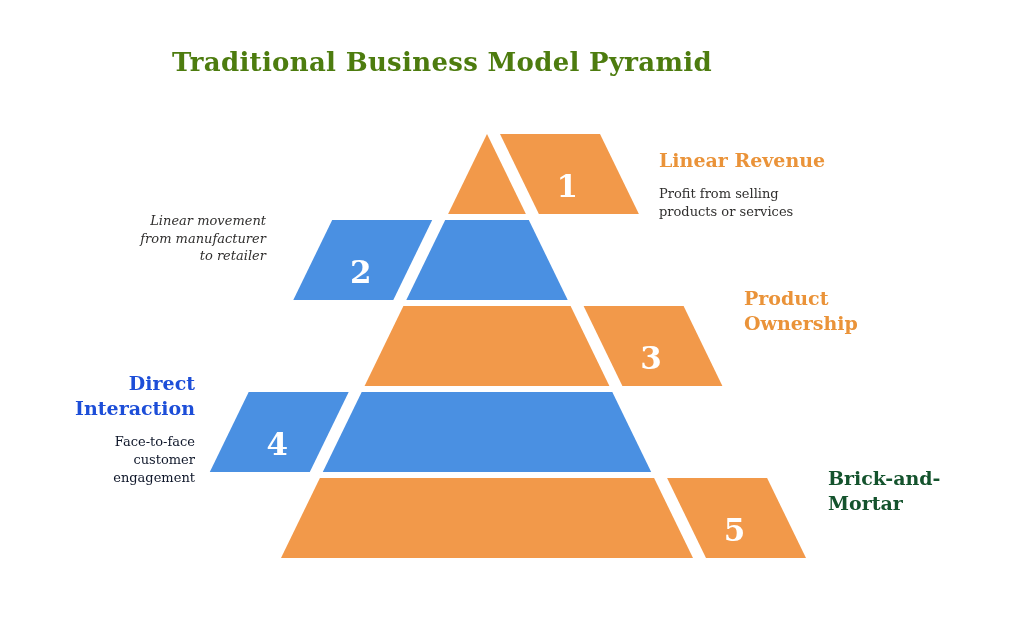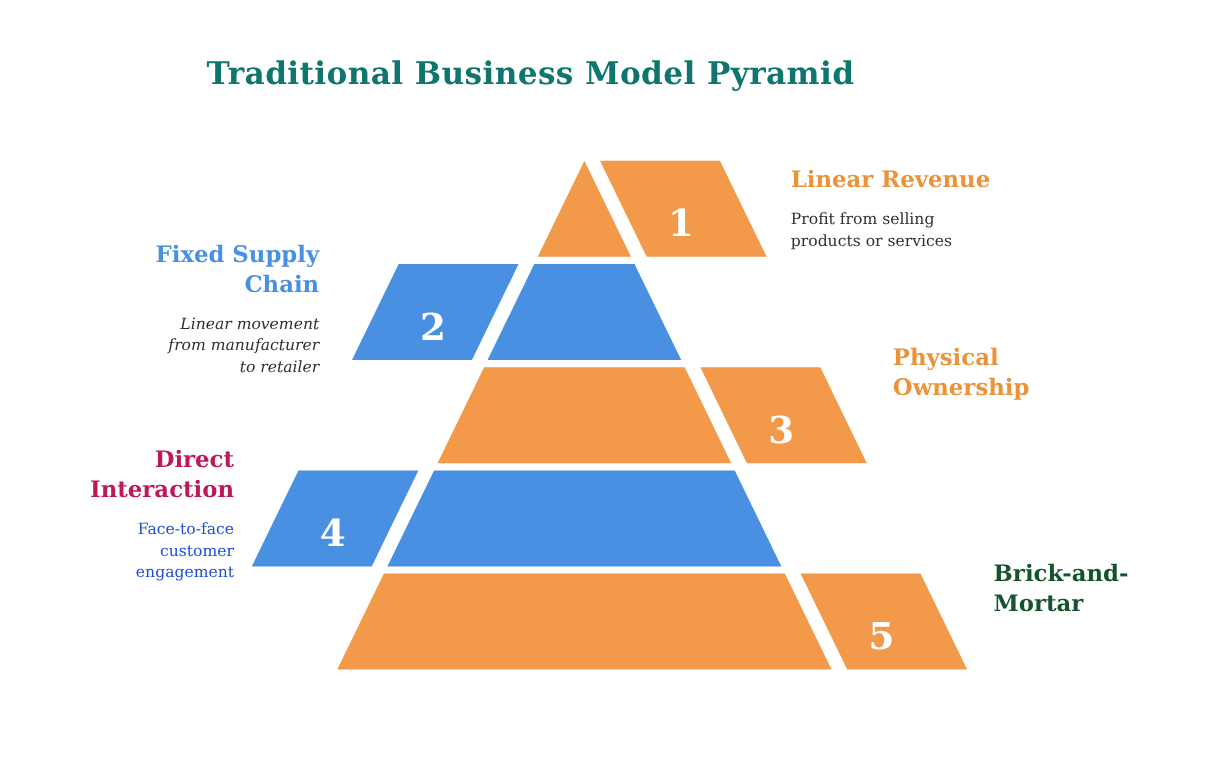--- a/index.html
+++ b/index.html
@@ -53,63 +53,61 @@
   .lb2 { left: 94px;  top: 200px; width: 172px; }
   .lb3 { left: 744px; top: 286px; width: 165px; }
   .lb4 { left: 23px;  top: 371px; width: 172px; }
   .lb5 { left: 828px; top: 466px; width: 182px; }
 </style>
 </head>
 <body>
 
 <div class="canvas">
 
-  <div class="title" style="color: #0f766e;">Traditional Business Model Pyramid</div>
+  <div class="title" style="color: #4d7c0f;">Traditional Business Model Pyramid</div>
 
   <svg class="pyr" viewBox="0 0 1024 633">
       <polygon points="487.0,134.0 487.0,134.0 525.9,214.0 448.1,214.0" fill="#F2994A"></polygon>
       <polygon points="500.0,134.0 600.0,134.0 638.9,214.0 538.9,214.0" fill="#F2994A"></polygon>
       <text x="567.4" y="197.0" text-anchor="middle" fill="#FFFFFF" class="tab-num">1</text>
       <polygon points="445.2,220.0 528.8,220.0 567.7,300.0 406.3,300.0" fill="#4A90E2"></polygon>
       <polygon points="332.2,220.0 432.2,220.0 393.3,300.0 293.3,300.0" fill="#4A90E2"></polygon>
       <text x="360.8" y="283.0" text-anchor="middle" fill="#FFFFFF" class="tab-num">2</text>
       <polygon points="403.4,306.0 570.6,306.0 609.4,386.0 364.6,386.0" fill="#F2994A"></polygon>
       <polygon points="583.6,306.0 683.6,306.0 722.4,386.0 622.4,386.0" fill="#F2994A"></polygon>
       <text x="651.0" y="369.0" text-anchor="middle" fill="#FFFFFF" class="tab-num">3</text>
       <polygon points="361.7,392.0 612.3,392.0 651.2,472.0 322.8,472.0" fill="#4A90E2"></polygon>
       <polygon points="248.7,392.0 348.7,392.0 309.8,472.0 209.8,472.0" fill="#4A90E2"></polygon>
       <text x="277.2" y="455.0" text-anchor="middle" fill="#FFFFFF" class="tab-num">4</text>
       <polygon points="319.9,478.0 654.1,478.0 693.0,558.0 281.0,558.0" fill="#F2994A"></polygon>
       <polygon points="667.1,478.0 767.1,478.0 806.0,558.0 706.0,558.0" fill="#F2994A"></polygon>
       <text x="734.6" y="541.0" text-anchor="middle" fill="#FFFFFF" class="tab-num">5</text>
     </svg>
 
   <div class="lb right-side lb1">
-    <h2 style="color: rgb(234, 147, 57);">Linear Revenue</h2>
+    <h2 style="color: rgb(234, 147, 57); margin-top: 10px;">Linear Revenue</h2>
     <p style="color: rgb(48, 47, 46);">Profit from selling
 products or services</p>
   </div>
 
   <div class="lb left-side lb2">
-    <h2 style="color: rgb(74, 144, 226);">Fixed Supply
-Chain</h2>
     <p style="color: rgb(48, 47, 46); font-style: italic;">Linear movement
 from manufacturer
 to retailer</p>
   </div>
 
   <div class="lb right-side lb3">
-    <h2 style="color: rgb(234, 147, 57);">Physical
+    <h2 style="color: rgb(234, 147, 57);">Product
 Ownership</h2>
   </div>
 
   <div class="lb left-side lb4">
-    <h2 style="color: #be185d;">Direct
+    <h2 style="color: #1d4ed8;">Direct
 Interaction</h2>
-    <p style="color: #1d4ed8;">Face-to-face
+    <p style="color: #0f172a;">Face-to-face
 customer
 engagement</p>
   </div>
 
   <div class="lb right-side lb5">
     <h2 style="color: #14532d;">Brick-and-
 Mortar</h2>
   </div>
 
 </div>

